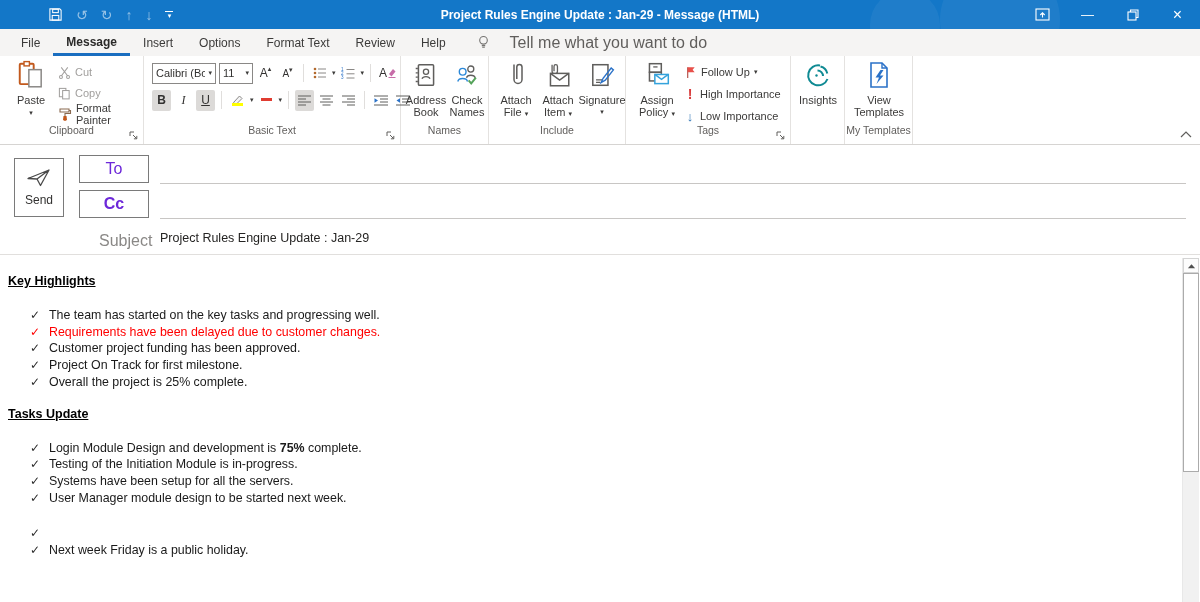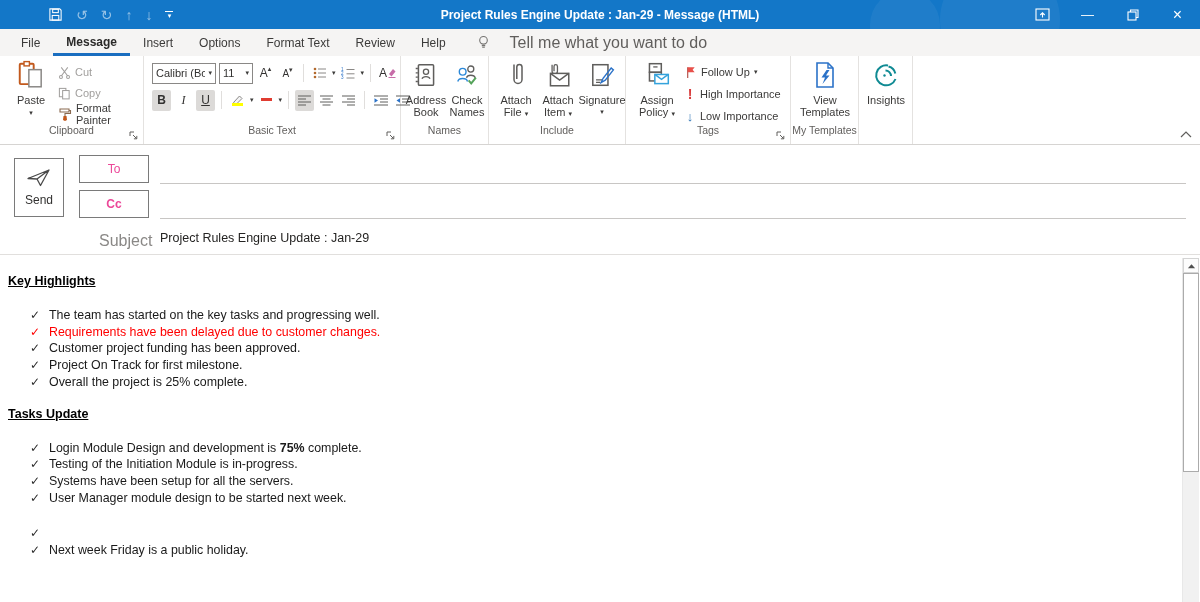--- a/index.html
+++ b/index.html
@@ -42,21 +42,21 @@
   .bt-row { position:absolute; left:8px; display:flex; align-items:center; gap:3px; height:22px; }
   .combo { border:1px solid #8a8886; background:#fff; height:21px; display:flex; align-items:center; font-size:11px; padding:0 3px; gap:3px; color:#323130; }
   .tbtn { height:21px; min-width:19px; display:flex; align-items:center; justify-content:center; font-size:12px; padding:0 2px; border-radius:2px; }
   .tbtn.pressed { background:#dcdad8; }
   .vsep { width:1px; height:18px; background:#e0dedc; margin:0 3px; }
   .underbar { display:block; width:11px; height:3px; margin-top:-1px; }
 
   
   .msghead { position:absolute; top:146px; left:0; width:1200px; height:109px; background:#fff; border-bottom:1px solid #e1dfdd; }
   .sendbtn { position:absolute; left:14px; top:12px; width:50px; height:59px; border:1px solid #7a7a7a; display:flex; flex-direction:column; align-items:center; justify-content:center; gap:5px; font-size:12px; color:#323130; background:#fff; }
-  .fieldbtn { position:absolute; left:79px; width:70px; height:28px; border:1px solid #7a7a7a; display:flex; align-items:center; justify-content:center; font-size:12px; color:#ec4899; background:#fff; }
+  .fieldbtn { position:absolute; left:79px; width:70px; height:28px; border:1px solid #7a7a7a; display:flex; align-items:center; justify-content:center; font-size:16px; color:#6d28d9; background:#fff; }
   .fieldline { position:absolute; left:160px; right:14px; height:28px; border-bottom:1px solid #c8c6c4; }
   .subj-label { position:absolute; left:99px; top:86px; font-size:16px; color:#8a8886; }
   .subj-value { position:absolute; left:160px; top:85px; font-size:12.5px; color:#252423; }
 
   
   .msgbody { position:absolute; top:256px; left:0; width:1181px; height:346px; background:#fff; padding:18px 0 0 8px; overflow:hidden; }
   .sec-head { font-size:12.5px; font-weight:700; text-decoration:underline; color:#000; margin-top:16px; }
   .sec-head:first-child { margin-top:0; }
   .bullets { margin:19px 0 16px; }
   .bullet-row { display:flex; padding-left:22px; line-height:16.7px; font-size:12.4px; color:#1a1a1a; }
@@ -391,47 +391,47 @@
     </div>
     <span class="grp-label">Tags</span>
     <span class="launcher">
       <svg width="11" height="11" viewBox="0 0 11 11">
           <path d="M2 2h4M2 2v4" stroke="#605e5c" fill="none"></path>
           <path d="M5 5l3.6 3.6M8.8 5.9v2.9H5.9" stroke="#605e5c" fill="none"></path>
         </svg>
     </span>
   </div>
 
-  <div class="grp" style="width:68px;">
-    <div class="bigbtn" style="left:8px;width:52px;">
-      <span class="bicon">
-        <svg width="26" height="28" viewBox="0 0 26 28">
-            <path d="M5 2h11l5 5v19H5z" fill="#fff" stroke="var(--templates-blue)" stroke-width="1.6"></path>
-            <path d="M16 2v5h5" fill="none" stroke="var(--templates-blue)" stroke-width="1.4"></path>
-            <path d="M14.5 9l-5 7.5h3.5L10.5 23l7-8.5h-3.5l3.5-5.5z" fill="var(--templates-blue)"></path>
-          </svg>
-      </span>
-      <span>View</span>
-      <span>Templates</span>
-    </div>
-    <span class="grp-label">My Templates</span>
-  </div>
-
   <div class="grp" style="width:54px;">
     <div class="bigbtn" style="left:4px;width:46px;">
       <span class="bicon">
         <svg width="30" height="30" viewBox="0 0 30 30" fill="none" stroke="var(--insights-teal)" stroke-width="2">
             <path d="M17 5.5A10 10 0 1 0 24.5 19"></path>
             <path d="M14.5 10.5a5.5 5.5 0 0 1 5.5 5.5"></path>
             <path d="M17.5 6.5a9 9 0 0 1 6.8 7"></path>
             <circle cx="13.5" cy="15.5" r="1.2" fill="var(--insights-teal)" stroke="none"></circle>
           </svg>
       </span>
       <span>Insights</span>
     </div>
+  </div>
+
+  <div class="grp" style="width:68px;">
+    <div class="bigbtn" style="left:8px;width:52px;">
+      <span class="bicon">
+        <svg width="26" height="28" viewBox="0 0 26 28">
+            <path d="M5 2h11l5 5v19H5z" fill="#fff" stroke="var(--templates-blue)" stroke-width="1.6"></path>
+            <path d="M16 2v5h5" fill="none" stroke="var(--templates-blue)" stroke-width="1.4"></path>
+            <path d="M14.5 9l-5 7.5h3.5L10.5 23l7-8.5h-3.5l3.5-5.5z" fill="var(--templates-blue)"></path>
+          </svg>
+      </span>
+      <span>View</span>
+      <span>Templates</span>
+    </div>
+    <span class="grp-label">My Templates</span>
   </div>
 
   <div style="flex:1;position:relative;border-right:none;">
     <span class="collapse-ribbon">
       <svg width="12" height="7" viewBox="0 0 12 7">
           <path d="M1 6l5-5 5 5" fill="none" stroke="#5f5e5c" stroke-width="1.2"></path>
         </svg>
     </span>
   </div>
 </div>

